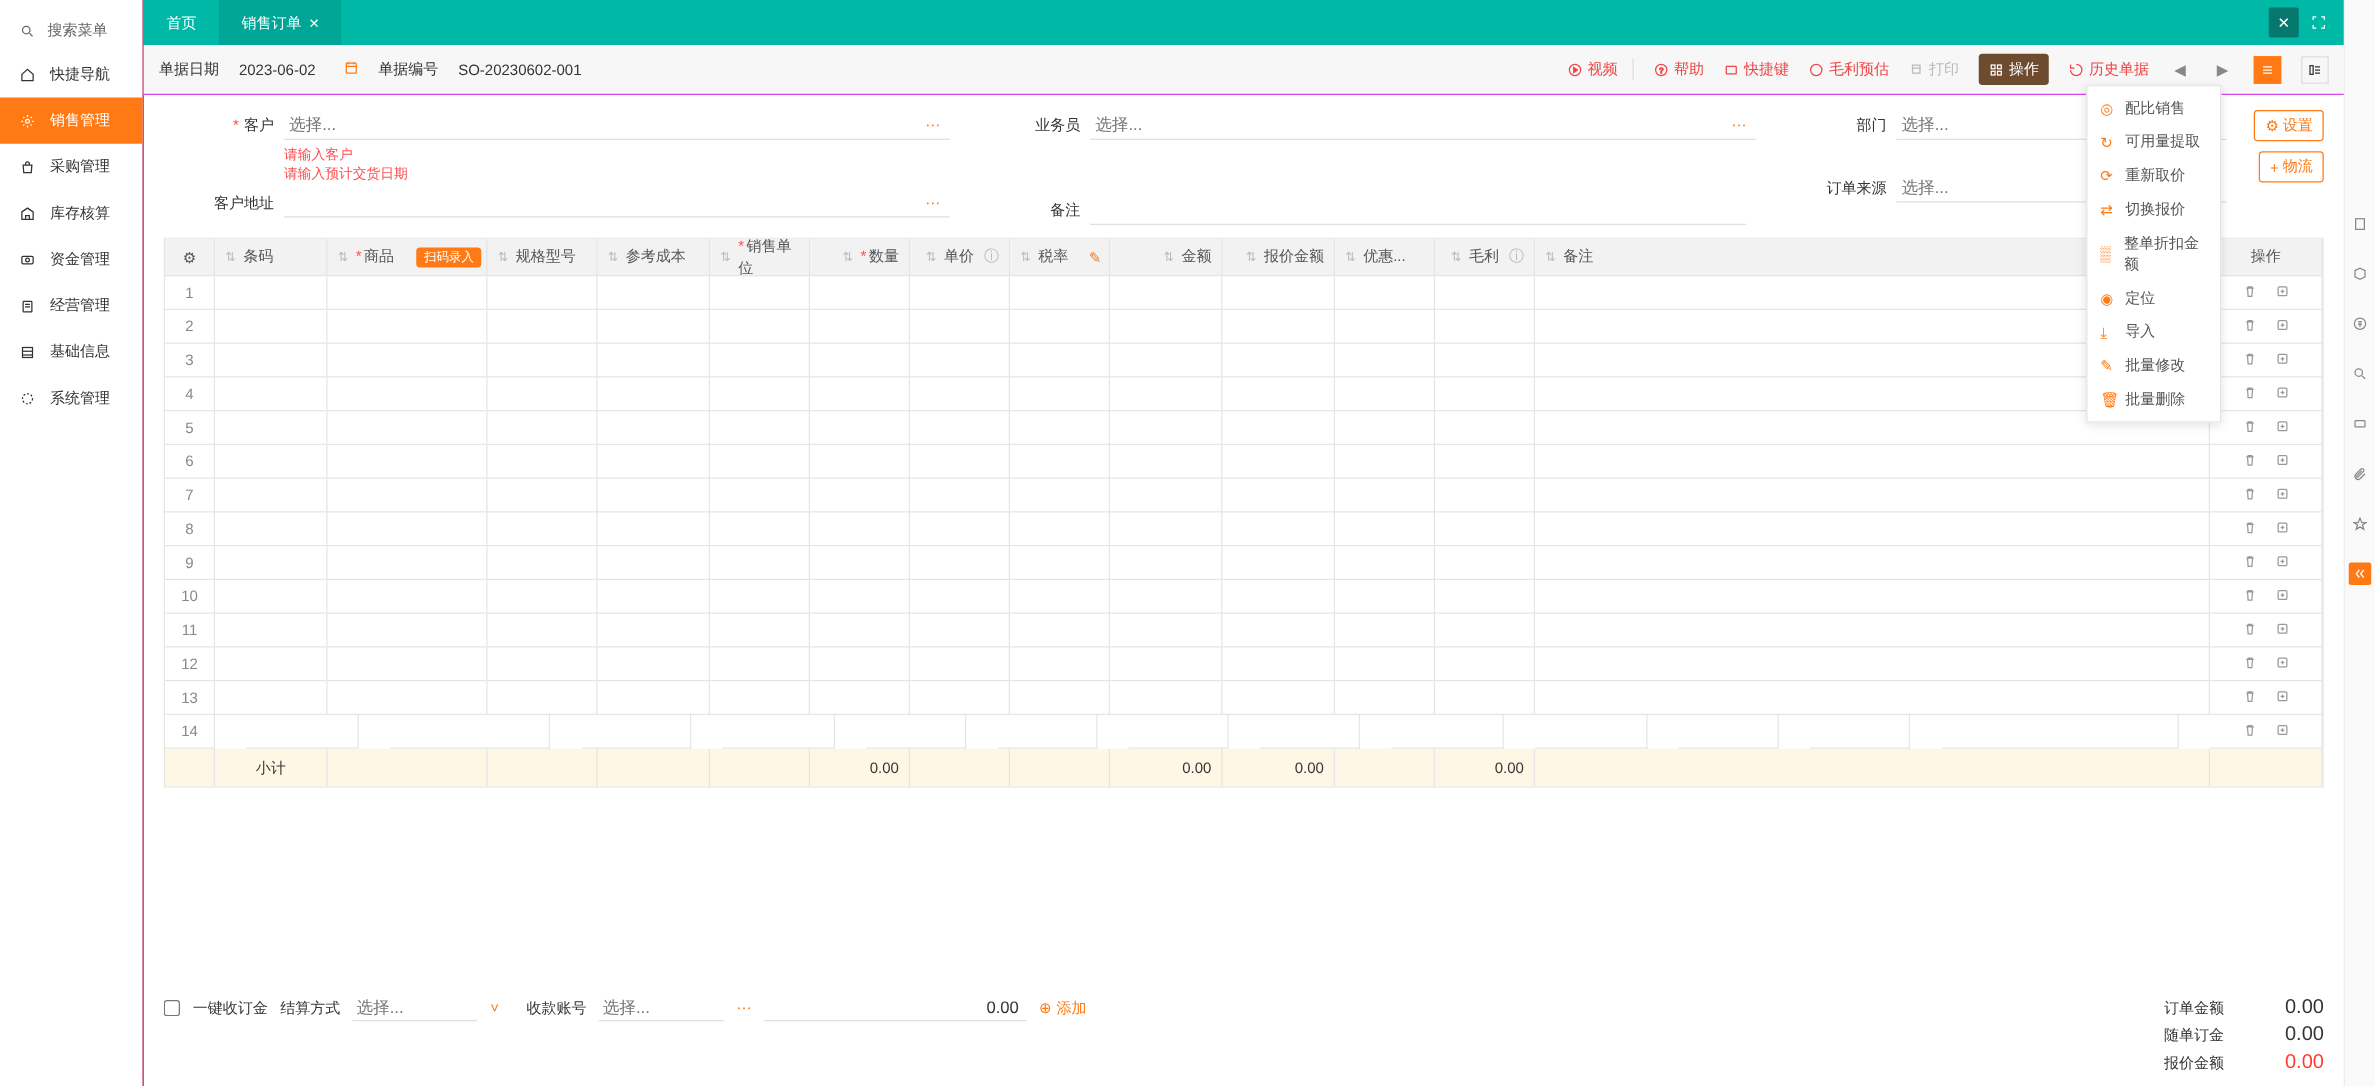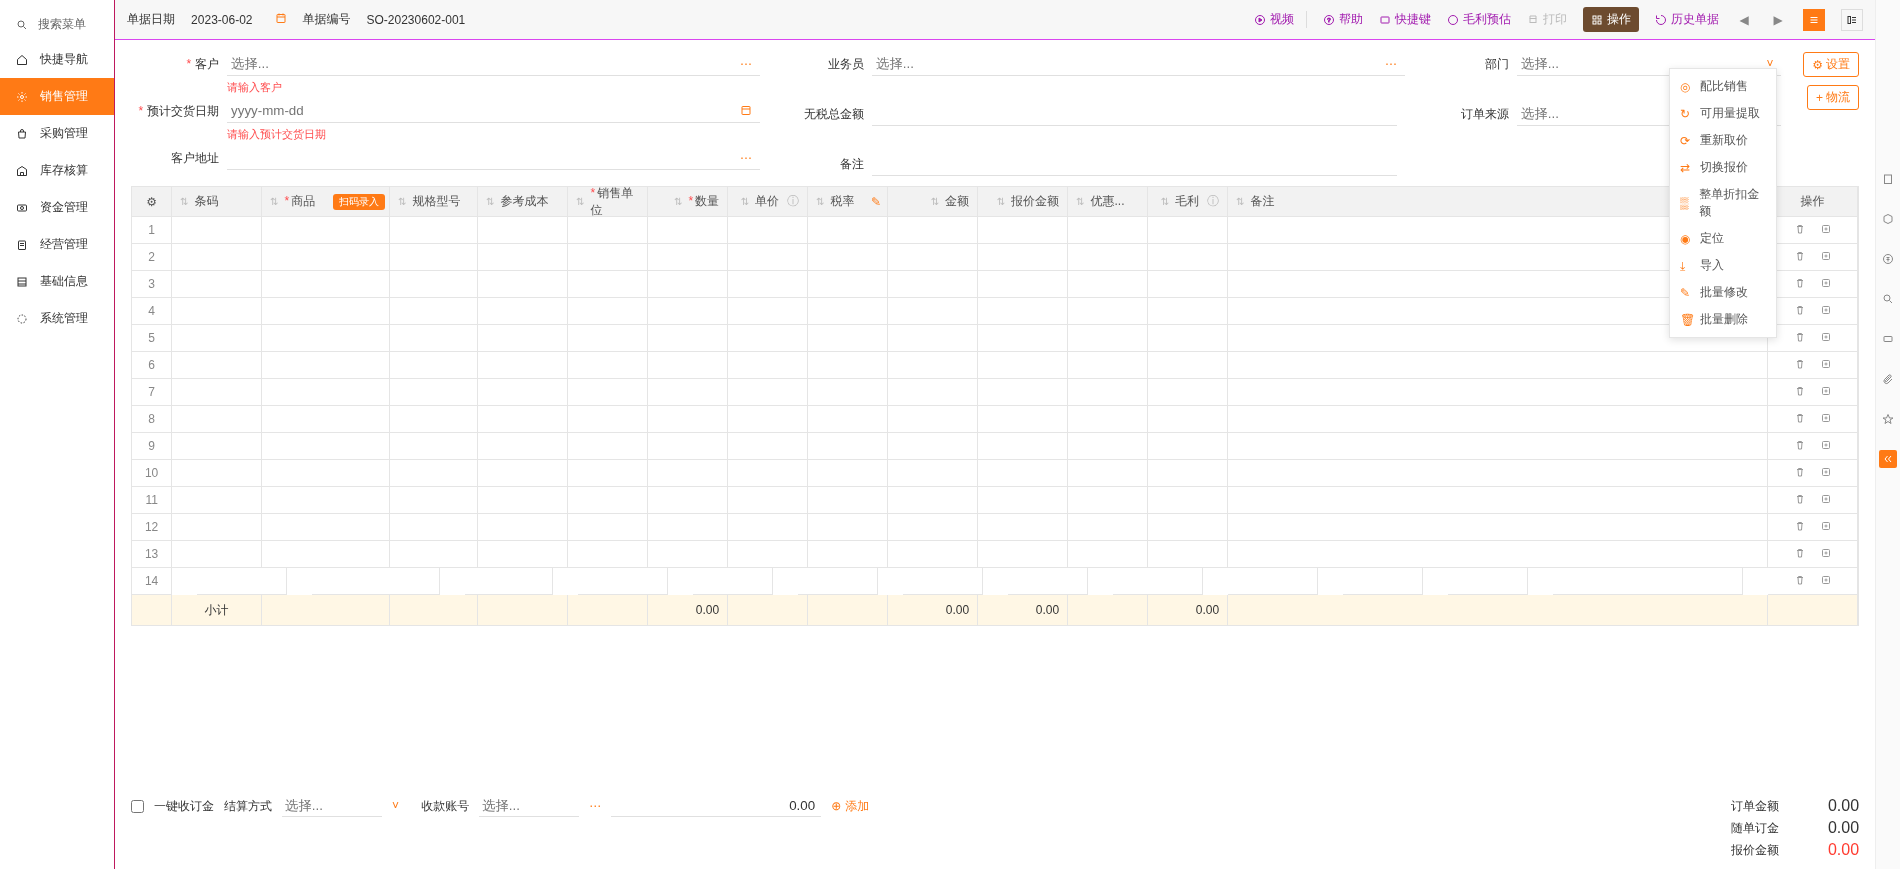--- a/index.html
+++ b/index.html
@@ -25,21 +25,21 @@
 .win-controls { display: flex; align-items: center; gap: 4px; padding-right: 8px; }
 .win-btn { width: 24px; height: 24px; display: inline-flex; align-items: center; justify-content: center; color: #fff; cursor: pointer; border-radius: 2px; }
 .win-btn.close-win { background: #05776d; }
 
 
 .toolbar { height: 40px; background: #f7f7f7; display: flex; align-items: center; padding: 0 12px; gap: 16px; border-bottom: 1px solid #d946ef; }
 .tb-label { color: #333; }
 .tb-value { color: #333; font-weight: 500; margin-right: 6px; }
 .tb-cal { color: #ff7a15; }
 .tb-spacer { flex: 1; }
-.tb-link { color: #a21caf; display: inline-flex; align-items: center; gap: 4px; cursor: pointer; }
+.tb-link { color: #ef4444; display: inline-flex; align-items: center; gap: 4px; cursor: pointer; }
 .tb-link.br { padding-right: 12px; border-right: 1px solid #ddd; }
 .tb-btn-op { background: #6d4b2f; color: #fff; padding: 4px 8px; border-radius: 3px; display: inline-flex; align-items: center; gap: 4px; cursor: pointer; }
 .tb-nav { width: 18px; height: 18px; display: inline-flex; align-items: center; justify-content: center; color: #888; cursor: pointer; }
 .tb-view { border: 1px solid #ddd; height: 22px; width: 22px; display: inline-flex; align-items: center; justify-content: center; cursor: pointer; }
 .tb-view.active { background: #ff7a15; border-color: #ff7a15; color: #fff; }
 
 
 .form-area { padding: 10px 16px 4px 16px; display: flex; gap: 24px; }
 .form-col { flex: 1; }
 .form-row { display: flex; align-items: center; min-height: 28px; margin-bottom: 4px; }
@@ -199,20 +199,38 @@
           <svg viewBox="0 0 24 24" fill="none" stroke="currentColor" stroke-width="2">
             <circle cx="12" cy="12" r="8" stroke-dasharray="3 3"></circle>
           </svg>
         </span>
       <span>系统管理</span>
     </div>
   </div>
 
   <div class="main">
 
+    <div class="tabs-bar">
+      <div class="tab home">
+          <span>首页</span>
+        </div>
+      <div class="tab active">
+        <span>销售订单</span>
+        <span class="tab-close">×</span>
+      </div>
+      <div class="tabs-spacer"></div>
+      <div class="win-controls">
+        <span class="win-btn close-win">✕</span>
+        <span class="win-btn">
+            <svg viewBox="0 0 24 24" fill="none" stroke="currentColor" stroke-width="2">
+              <path d="M8 3H3v5M16 3h5v5M8 21H3v-5M16 21h5v-5"></path>
+            </svg>
+          </span>
+      </div>
+    </div>
 
     <div class="toolbar">
       <span class="tb-label">单据日期</span>
       <span class="tb-value">2023-06-02</span>
       <span class="tb-cal"><svg viewBox="0 0 24 24" fill="none" stroke="currentColor" stroke-width="2">
             <rect x="4" y="5" width="16" height="16" rx="1"></rect>
             <line x1="4" y1="10" x2="20" y2="10"></line>
             <line x1="8" y1="3" x2="8" y2="7"></line>
             <line x1="16" y1="3" x2="16" y2="7"></line>
           </svg></span>
@@ -327,46 +345,34 @@
     </div>
 
     <div class="form-area">
       <div class="form-col">
         <div class="form-row">
           <span class="fl-label fl-required">客户</span>
           <input class="fl-input" placeholder="选择..." style="">
           <span class="fl-suffix">⋯</span>
         </div>
         <div class="fl-err">请输入客户</div>
-        <div class="form-row">
-          <span class="fl-label fl-required">预计交货日期</span>
-          <input class="fl-input" placeholder="yyyy-mm-dd" style="">
-          <span class="fl-suffix"><svg viewBox="0 0 24 24" fill="none" stroke="currentColor" stroke-width="2">
-                <rect x="4" y="5" width="16" height="16" rx="1"></rect>
-                <line x1="4" y1="10" x2="20" y2="10"></line>
-              </svg></span>
-        </div>
         <div class="fl-err">请输入预计交货日期</div>
         <div class="form-row">
           <span class="fl-label">客户地址</span>
           <input class="fl-input" style="">
           <span class="fl-suffix">⋯</span>
         </div>
       </div>
       <div class="form-col">
         <div class="form-row">
           <span class="fl-label">业务员</span>
           <input class="fl-input" placeholder="选择..." style="">
           <span class="fl-suffix">⋯</span>
         </div>
         <div style="height:18px"></div>
-        <div class="form-row">
-          <span class="fl-label">无税总金额</span>
-          <input class="fl-input" style="">
-        </div>
         <div style="height:18px"></div>
         <div class="form-row">
           <span class="fl-label">备注</span>
           <input class="fl-input" style="">
         </div>
       </div>
       <div class="form-col" style="max-width:360px">
         <div class="form-row">
           <span class="fl-label">部门</span>
           <input class="fl-input" placeholder="选择..." style="">

